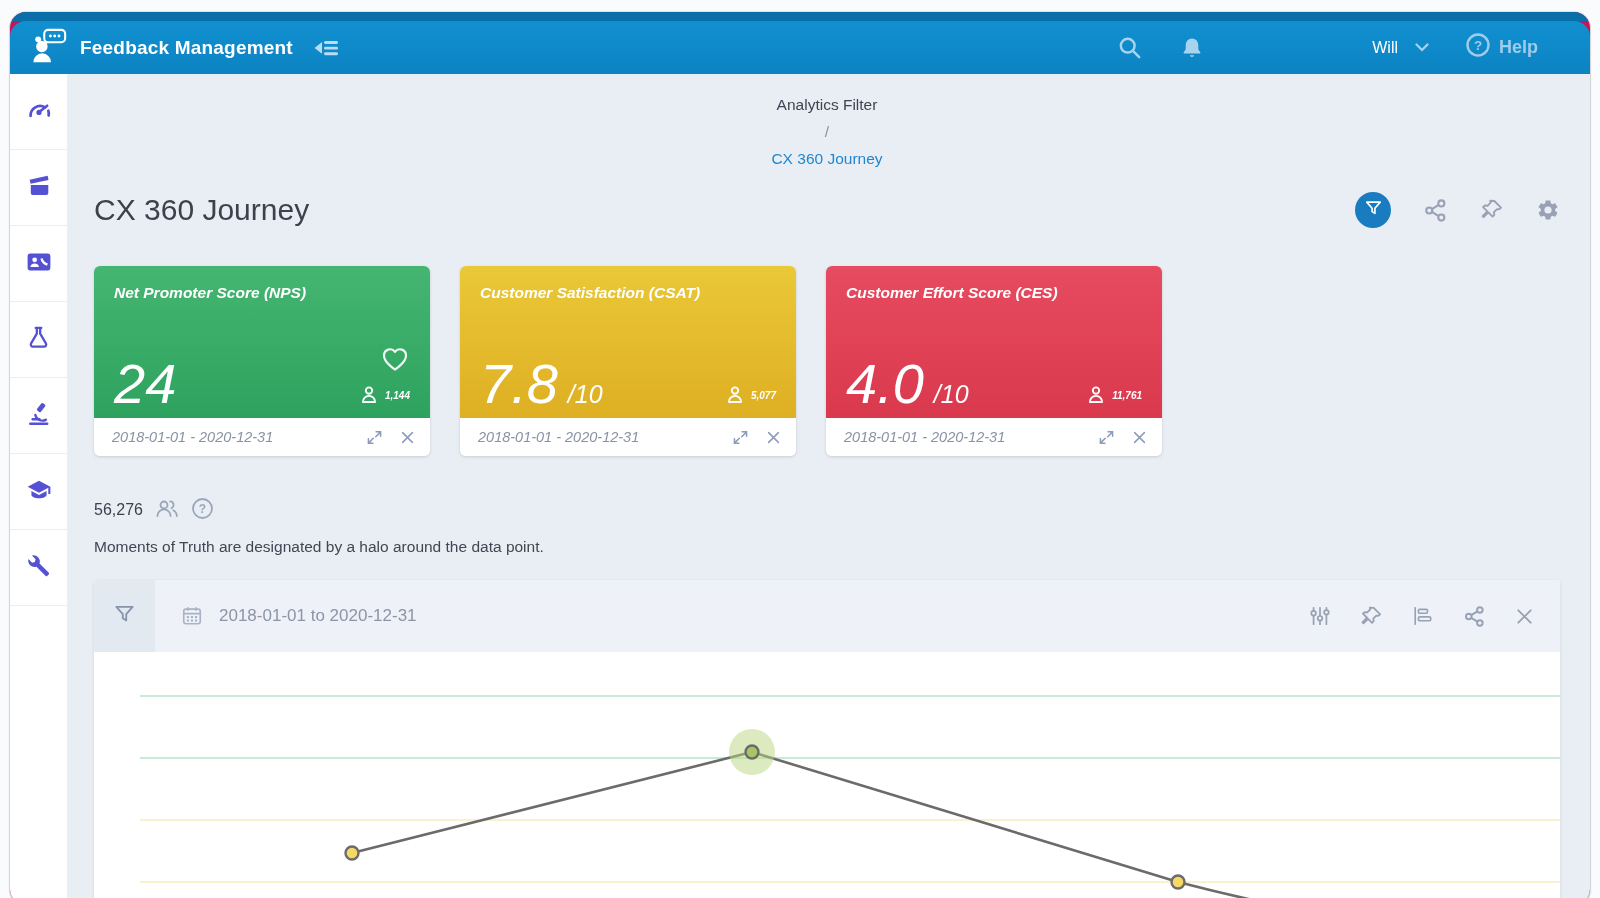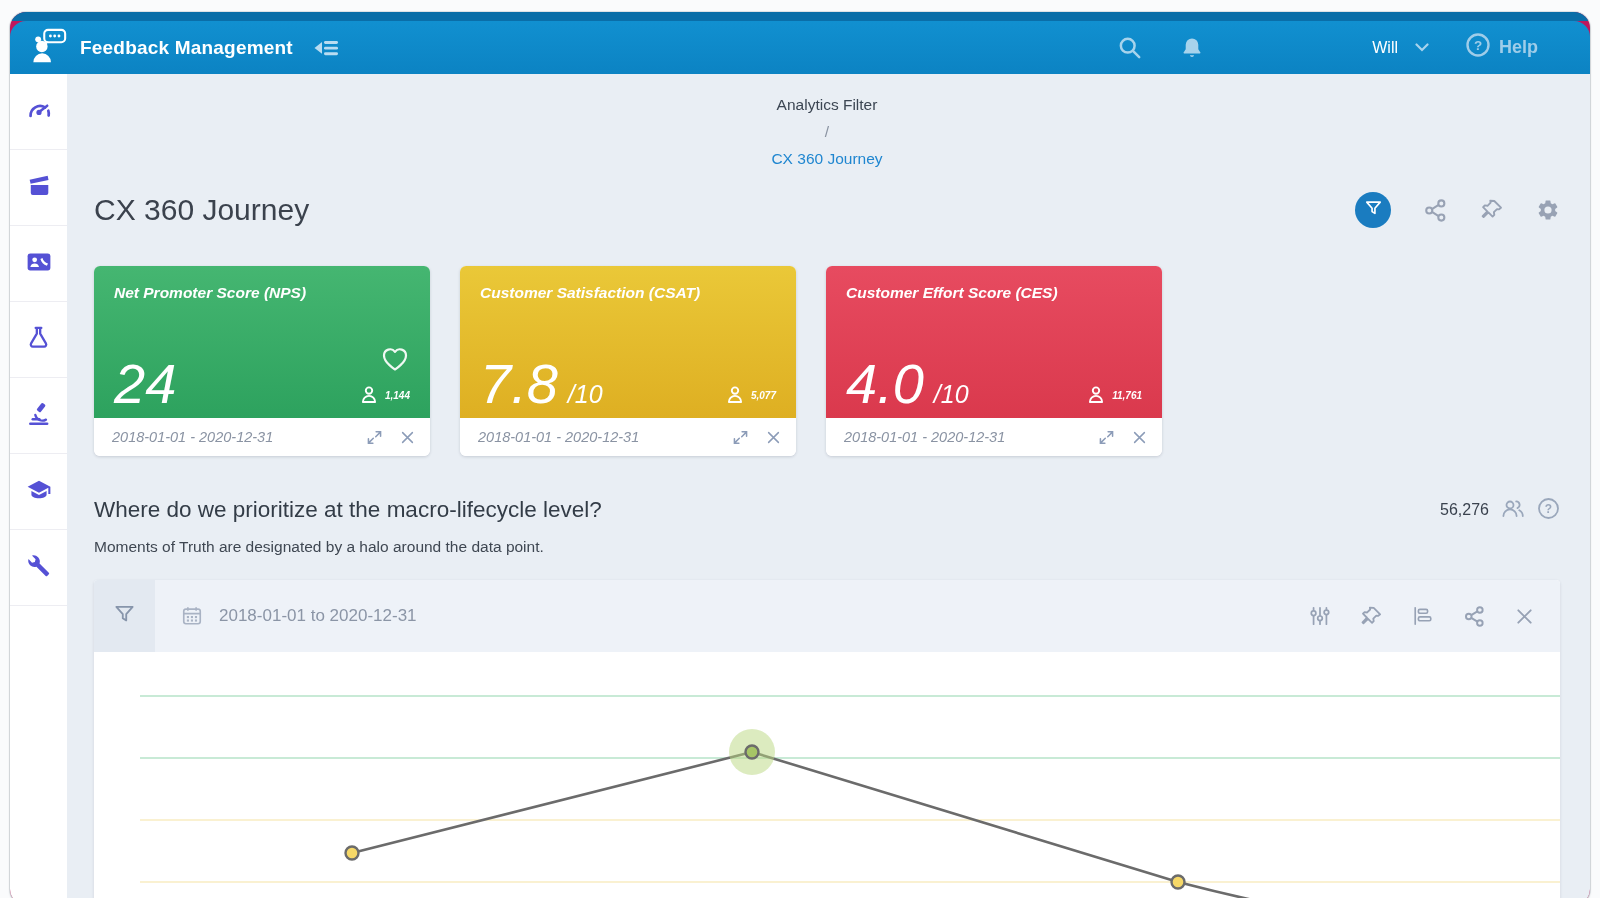--- a/index.html
+++ b/index.html
@@ -343,21 +343,20 @@
             <span class="foot-ic">
               <svg width="15" height="15" viewBox="0 0 20 20">
                   <path d="M3.5 3.5l13 13M16.5 3.5l-13 13" stroke="currentColor" stroke-width="2" stroke-linecap="round"></path>
                 </svg>
             </span>
           </div>
         </div>
       </div>
 
       <div class="q-row">
-        <div class="q-heading">Where do we prioritize at the macro-lifecycle level?</div>
         <div class="q-right">
           <span class="q-count">56,276</span>
           <span>
             <svg width="26" height="24" viewBox="0 0 26 24" fill="none" stroke="currentColor" stroke-width="1.8" stroke-linecap="round">
               <circle cx="10" cy="9" r="3.5"></circle>
               <path d="M3.4 20a6.6 6.6 0 0 1 13.2 0" stroke-linejoin="round"></path>
               <path d="M16.2 5.4a3.5 3.5 0 0 1 1.3 6.7M19.3 14.3a6.6 6.6 0 0 1 3.5 5.7"></path>
             </svg>
           </span>
           <span>

